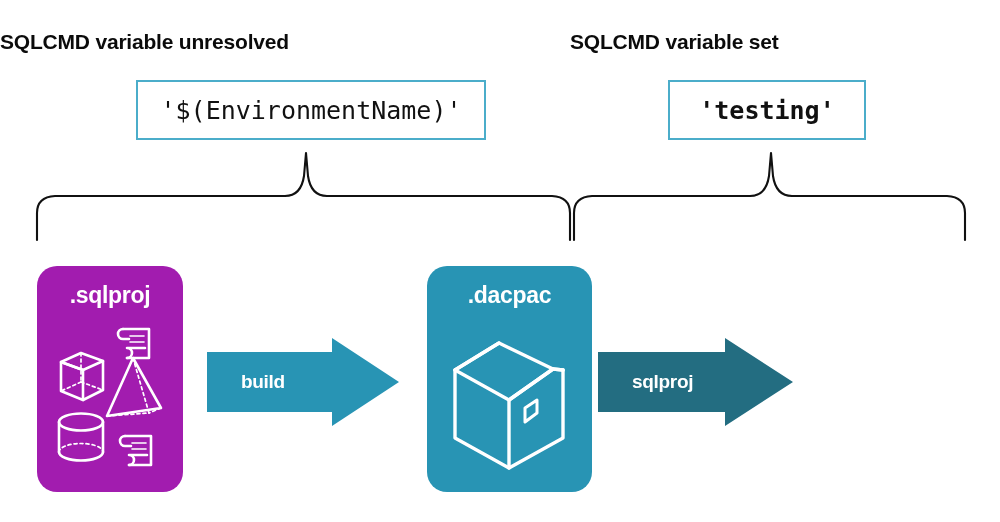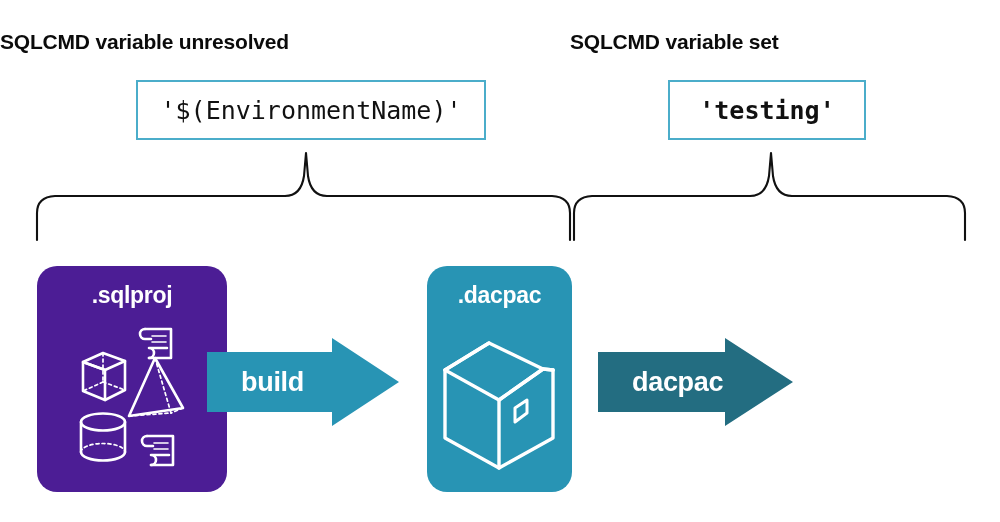--- a/index.html
+++ b/index.html
@@ -83,41 +83,41 @@
     letter-spacing: -0.3px;
     white-space: nowrap;
   }
   .card-art {
     position: absolute;
     left: 0;
     top: 46px;
     width: 100%;
     height: 176px;
   }
-  #card-sqlproj  { left: 37px;  width: 146px; background: #4c1d95; padding-left: 44px; }
-  #card-dacpac   { left: 427px; width: 145px; background: #2894b4; }
+  #card-sqlproj  { left: 37px;  width: 146px; background: #a21caf; }
+  #card-dacpac   { left: 427px; width: 145px; background: #2894b4; padding-left: 20px; }
   #card-database { left: 816px; width: 149px; background: #236d81; }
 
   
   .arrow {
     position: absolute;
     top: 336px;
     height: 92px;
   }
   .arrow-label {
     position: absolute;
     top: 0;
     left: 0;
     width: 100%;
     height: 100%;
     display: flex;
     align-items: center;
     font-family: "Liberation Sans", sans-serif;
     font-weight: bold;
-    font-size: 27px;
+    font-size: 19px;
     color: #ffffff;
     letter-spacing: -0.3px;
     white-space: nowrap;
     padding-left: 34px;
     box-sizing: border-box;
   }
   #arrow-build  { left: 207px; width: 192px; }
   #arrow-deploy { left: 598px; width: 195px; }
 </style>
 </head>
@@ -231,17 +231,17 @@
 
         <path d="M 88 96 L 100 88 L 100 101 L 88 110 Z" stroke-width="3"></path>
       </g>
     </svg>
   </div>
 
   <div class="arrow" id="arrow-deploy">
     <svg viewBox="0 0 195 92" width="195" height="92">
       <path d="M 0 16 L 127 16 L 127 2 L 195 46 L 127 90 L 127 76 L 0 76 Z" fill="#236d81"></path>
     </svg>
-    <div class="arrow-label">dacpac</div>
+    <div class="arrow-label">sqlproj</div>
   </div>
 
 
 </div>
 
 </body></html>

